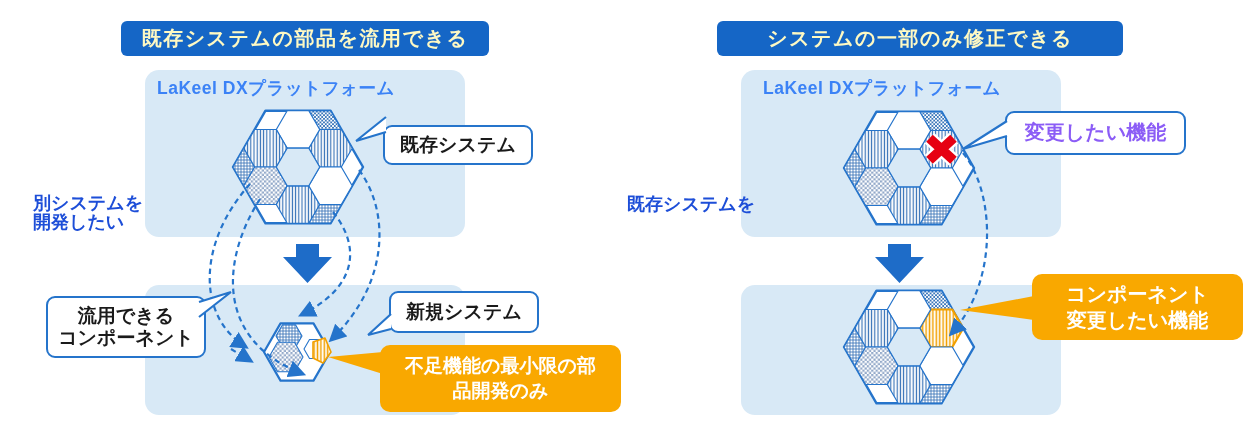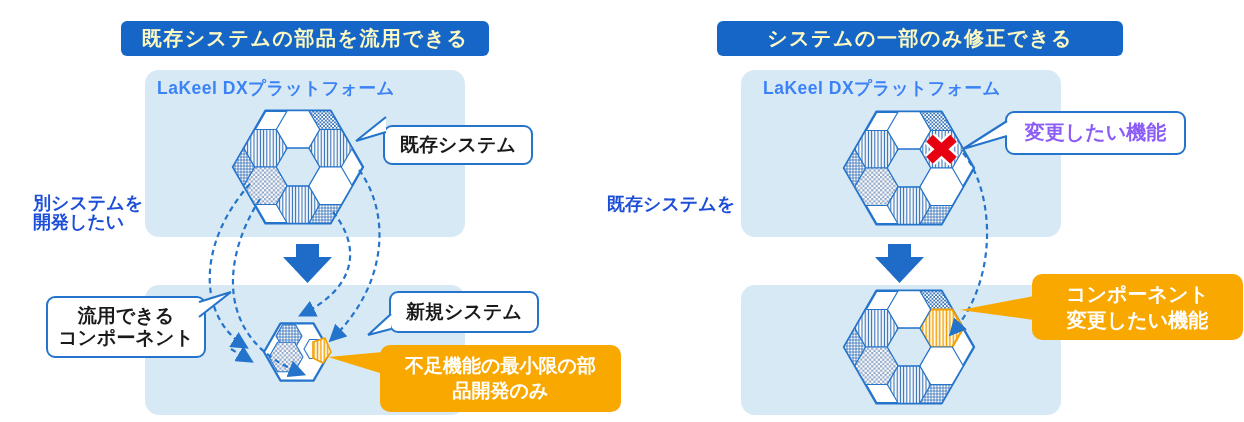--- a/index.html
+++ b/index.html
@@ -132,21 +132,21 @@
   <span>システムの一部のみ修正できる</span>
 </div>
 
 <div class="platform-label" style="left:157px;top:76px;">LaKeel DXプラットフォーム</div>
 <div class="platform-label" style="left:763px;top:76px;">LaKeel DXプラットフォーム</div>
 
 <div class="sidenote" style="left:33px;top:194px;">
   <div>別システムを</div>
   <div>開発したい</div>
 </div>
-<div class="sidenote" style="left:607px;top:195px;">
+<div class="sidenote" style="left:627px;top:195px;">
   <div>既存システムを</div>
 </div>
 
 <div class="callout" style="left:383px;top:106px;width:146px;height:36px;margin-top:19px;">
   <span>既存システム</span>
 </div>
 <div class="callout" style="left:46px;top:296px;width:156px;height:58px;">
   <span>流用できる</span>
   <span>コンポーネント</span>
 </div>

